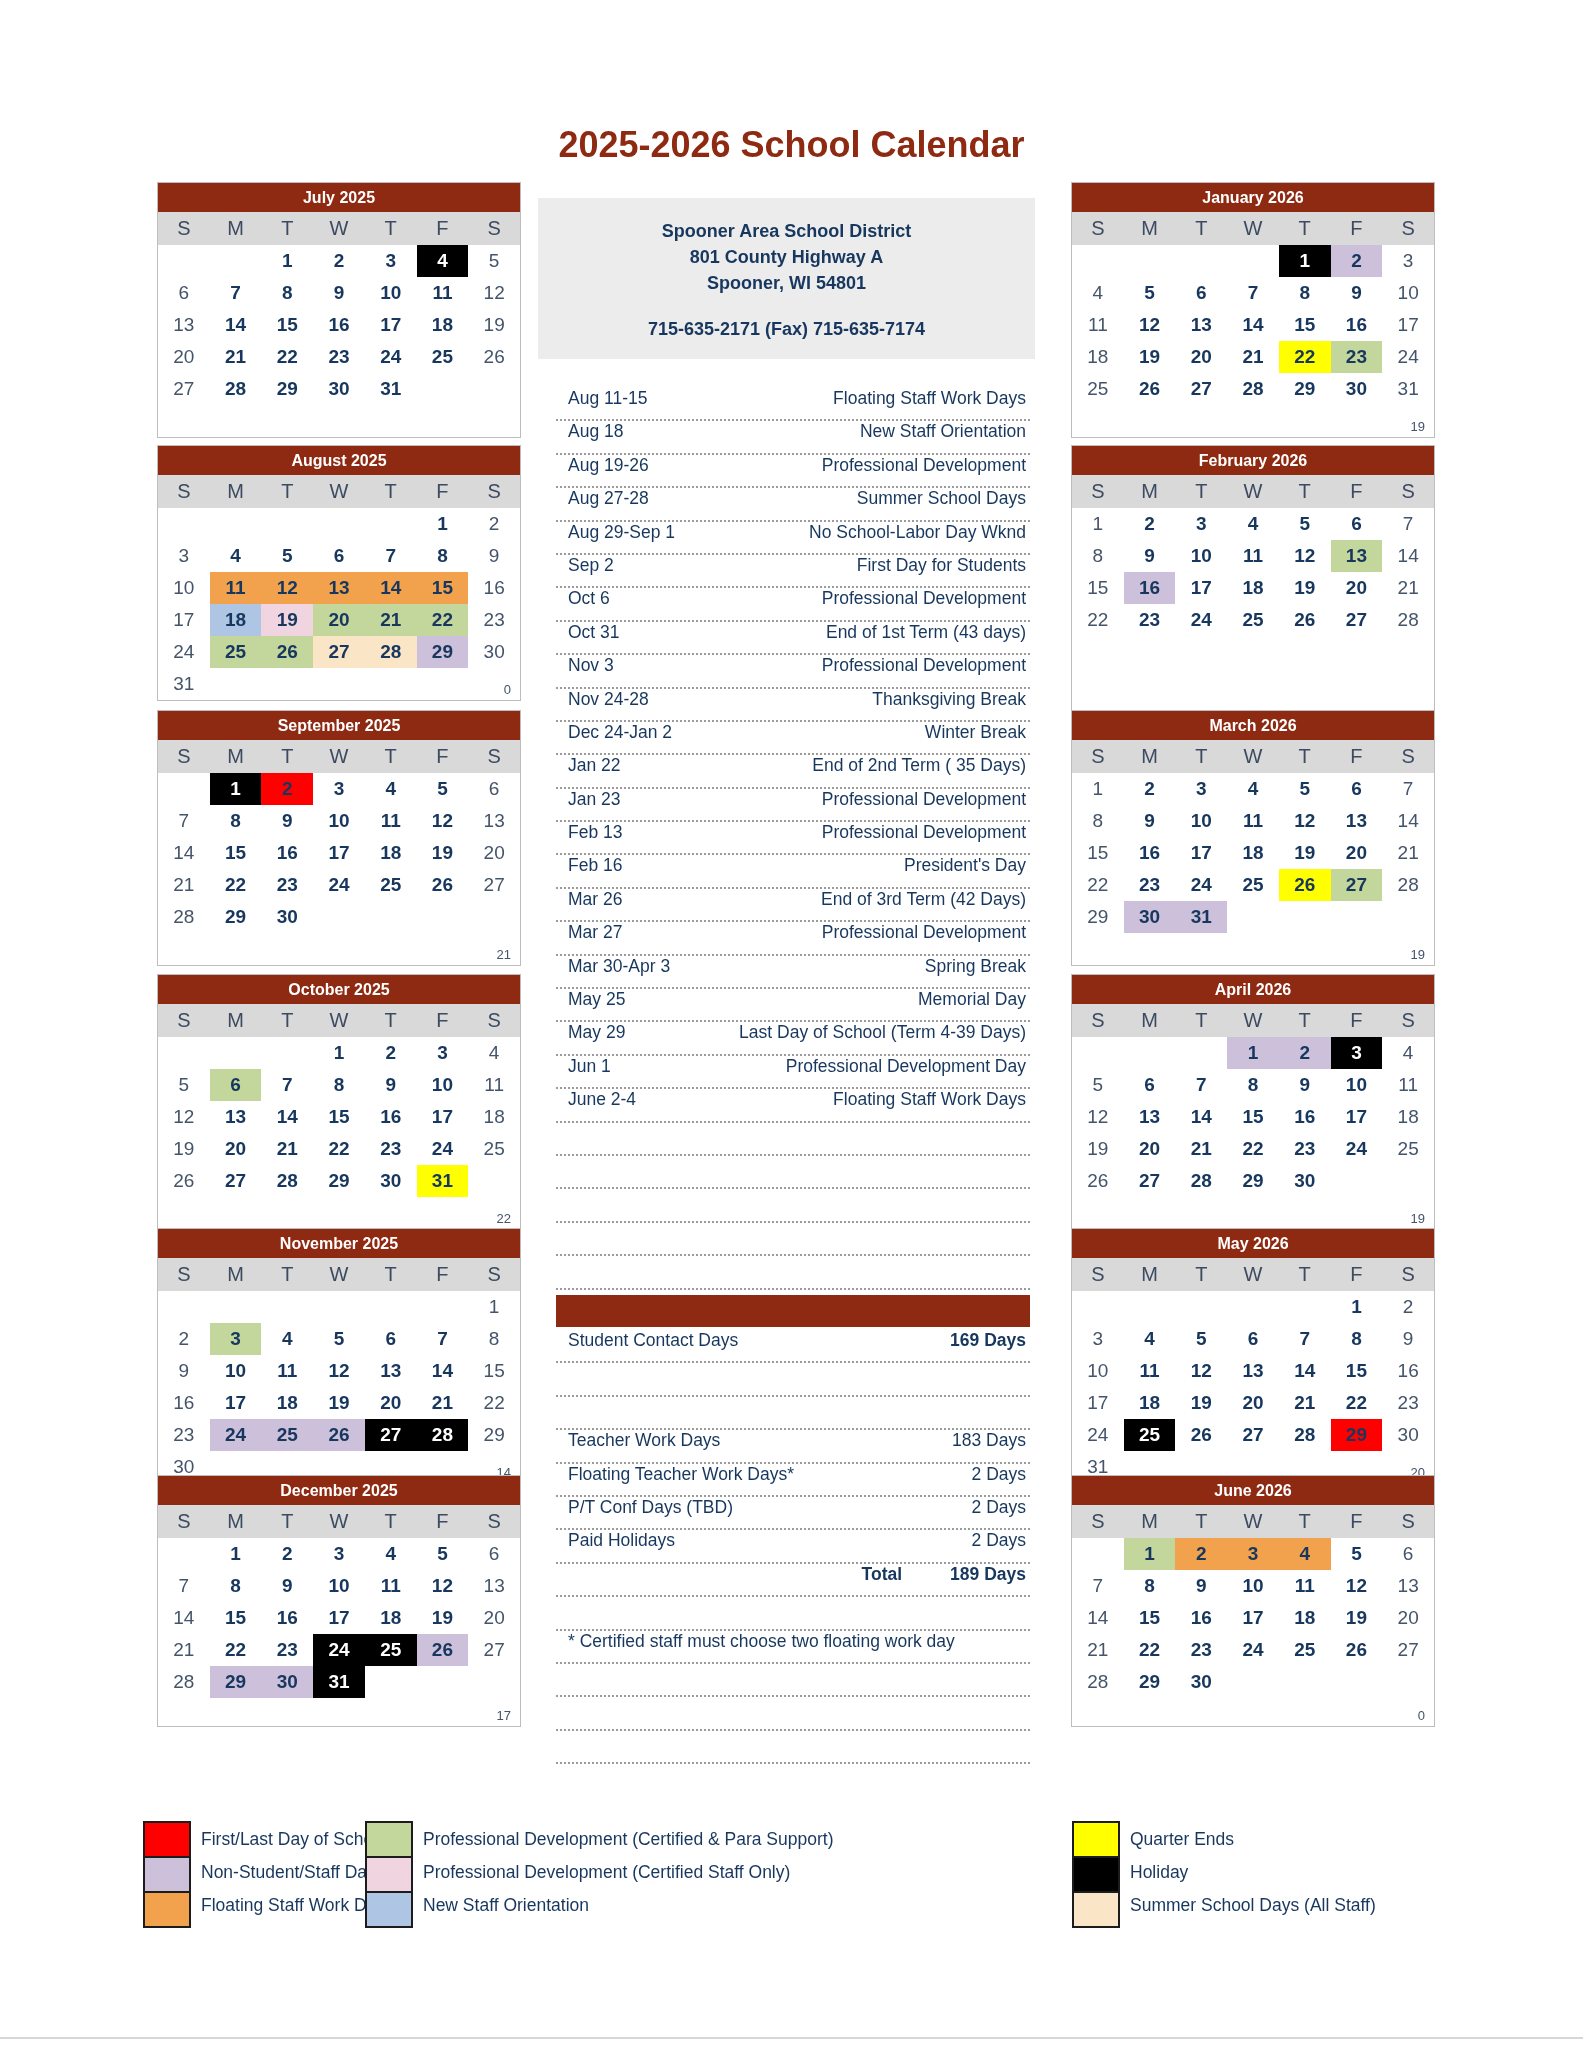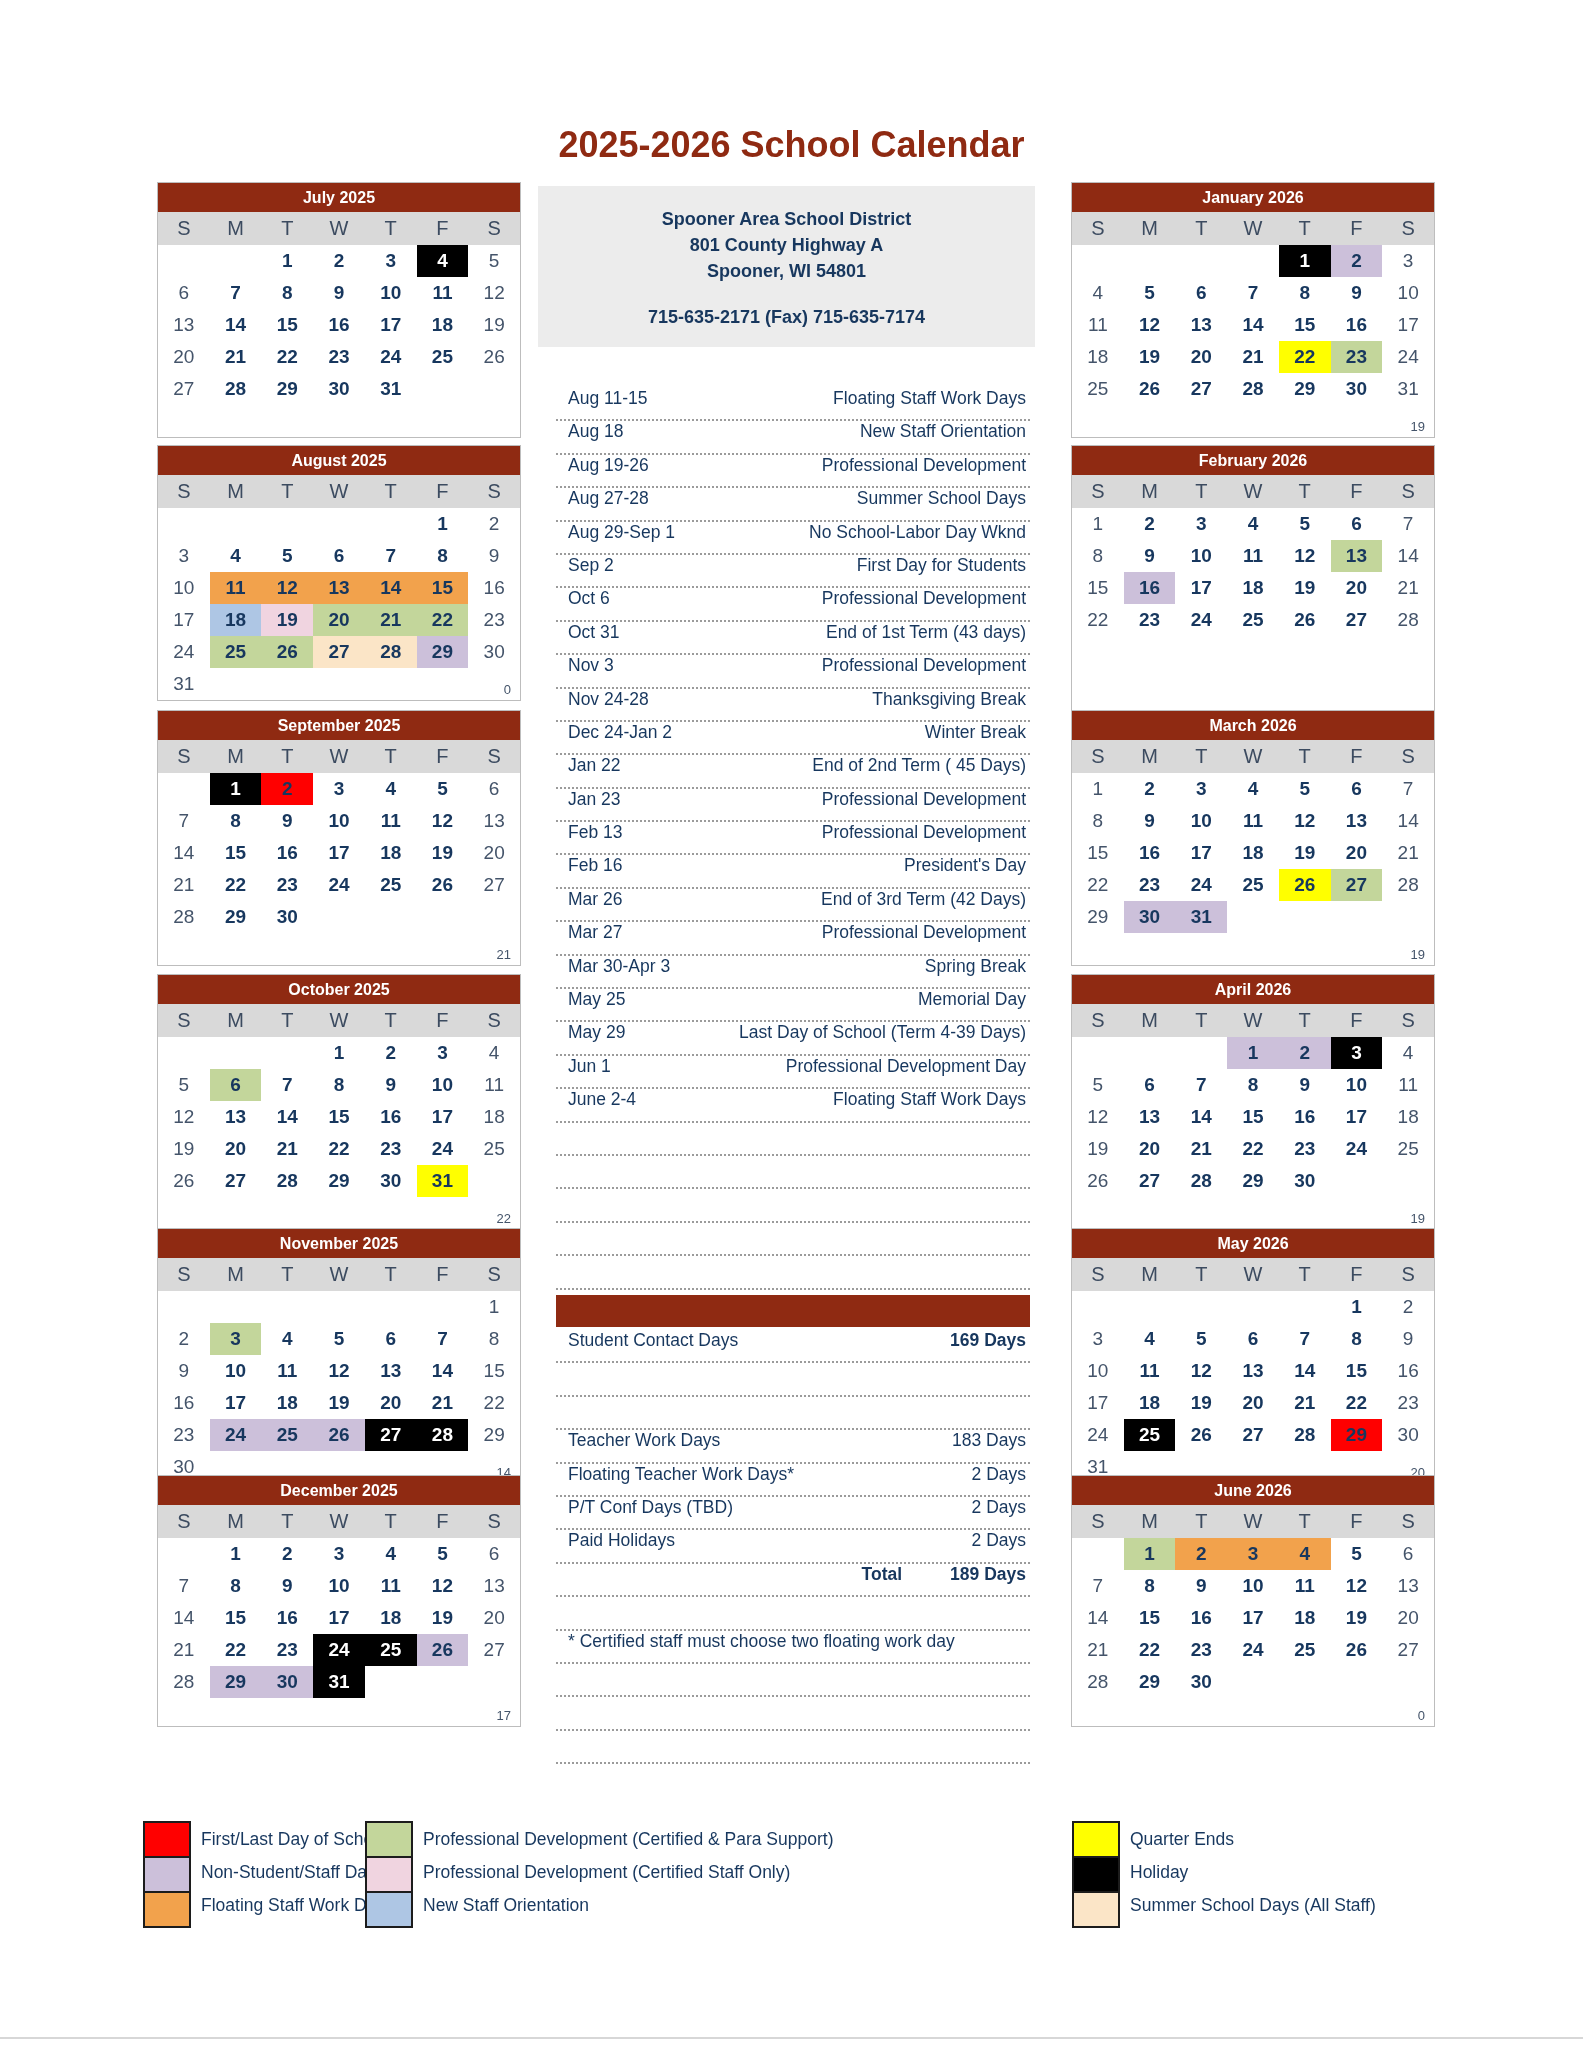--- a/index.html
+++ b/index.html
@@ -16,21 +16,21 @@
          color:#3c4b60;font-size:20px;}
   .m-dow span{display:flex;align-items:center;justify-content:center;}
   .m-grid{display:grid;grid-template-columns:repeat(7,1fr);}
   .day{height:32px;display:flex;align-items:center;justify-content:center;
        font-size:19px;font-weight:bold;color:#17375e;}
   .day.we{font-weight:normal;color:#44546a;}
   .day.wtext{color:#ffffff;font-weight:bold;}
   .m-count{position:absolute;right:9px;bottom:3px;font-size:13px;color:#44546a;}
 
   
-  .infobox{position:absolute;left:538px;top:186px;width:497px;height:161px;background:#ececec;
+  .infobox{position:absolute;left:538px;top:198px;width:497px;height:161px;background:#ececec;
            color:#17375e;font-weight:bold;font-size:18px;text-align:center;}
   .infobox div{line-height:26px;}
   .infobox .l1{padding-top:20px;}
   .infobox .phone{padding-top:20px;}
 
   .dlist{position:absolute;left:556px;width:474px;}
   .drow{height:33.4px;box-sizing:border-box;border-bottom:2px dotted #9b9b9b;
         display:flex;justify-content:space-between;
         padding:0 4px 3px 12px;font-size:17.5px;color:#17375e;white-space:nowrap;}
   .drow .ev{text-align:right;flex:1;}
@@ -681,21 +681,21 @@
       <div class="drow">
         <span>Nov 24-28</span>
         <span class="ev">Thanksgiving Break</span>
       </div>
       <div class="drow">
         <span>Dec 24-Jan 2</span>
         <span class="ev">Winter Break</span>
       </div>
       <div class="drow">
         <span>Jan 22</span>
-        <span class="ev">End of 2nd Term ( 45 Days)</span>
+        <span class="ev">End of 2nd Term ( 35 Days)</span>
       </div>
       <div class="drow">
         <span>Jan 23</span>
         <span class="ev">Professional Development</span>
       </div>
       <div class="drow">
         <span>Feb 13</span>
         <span class="ev">Professional Development</span>
       </div>
       <div class="drow">

